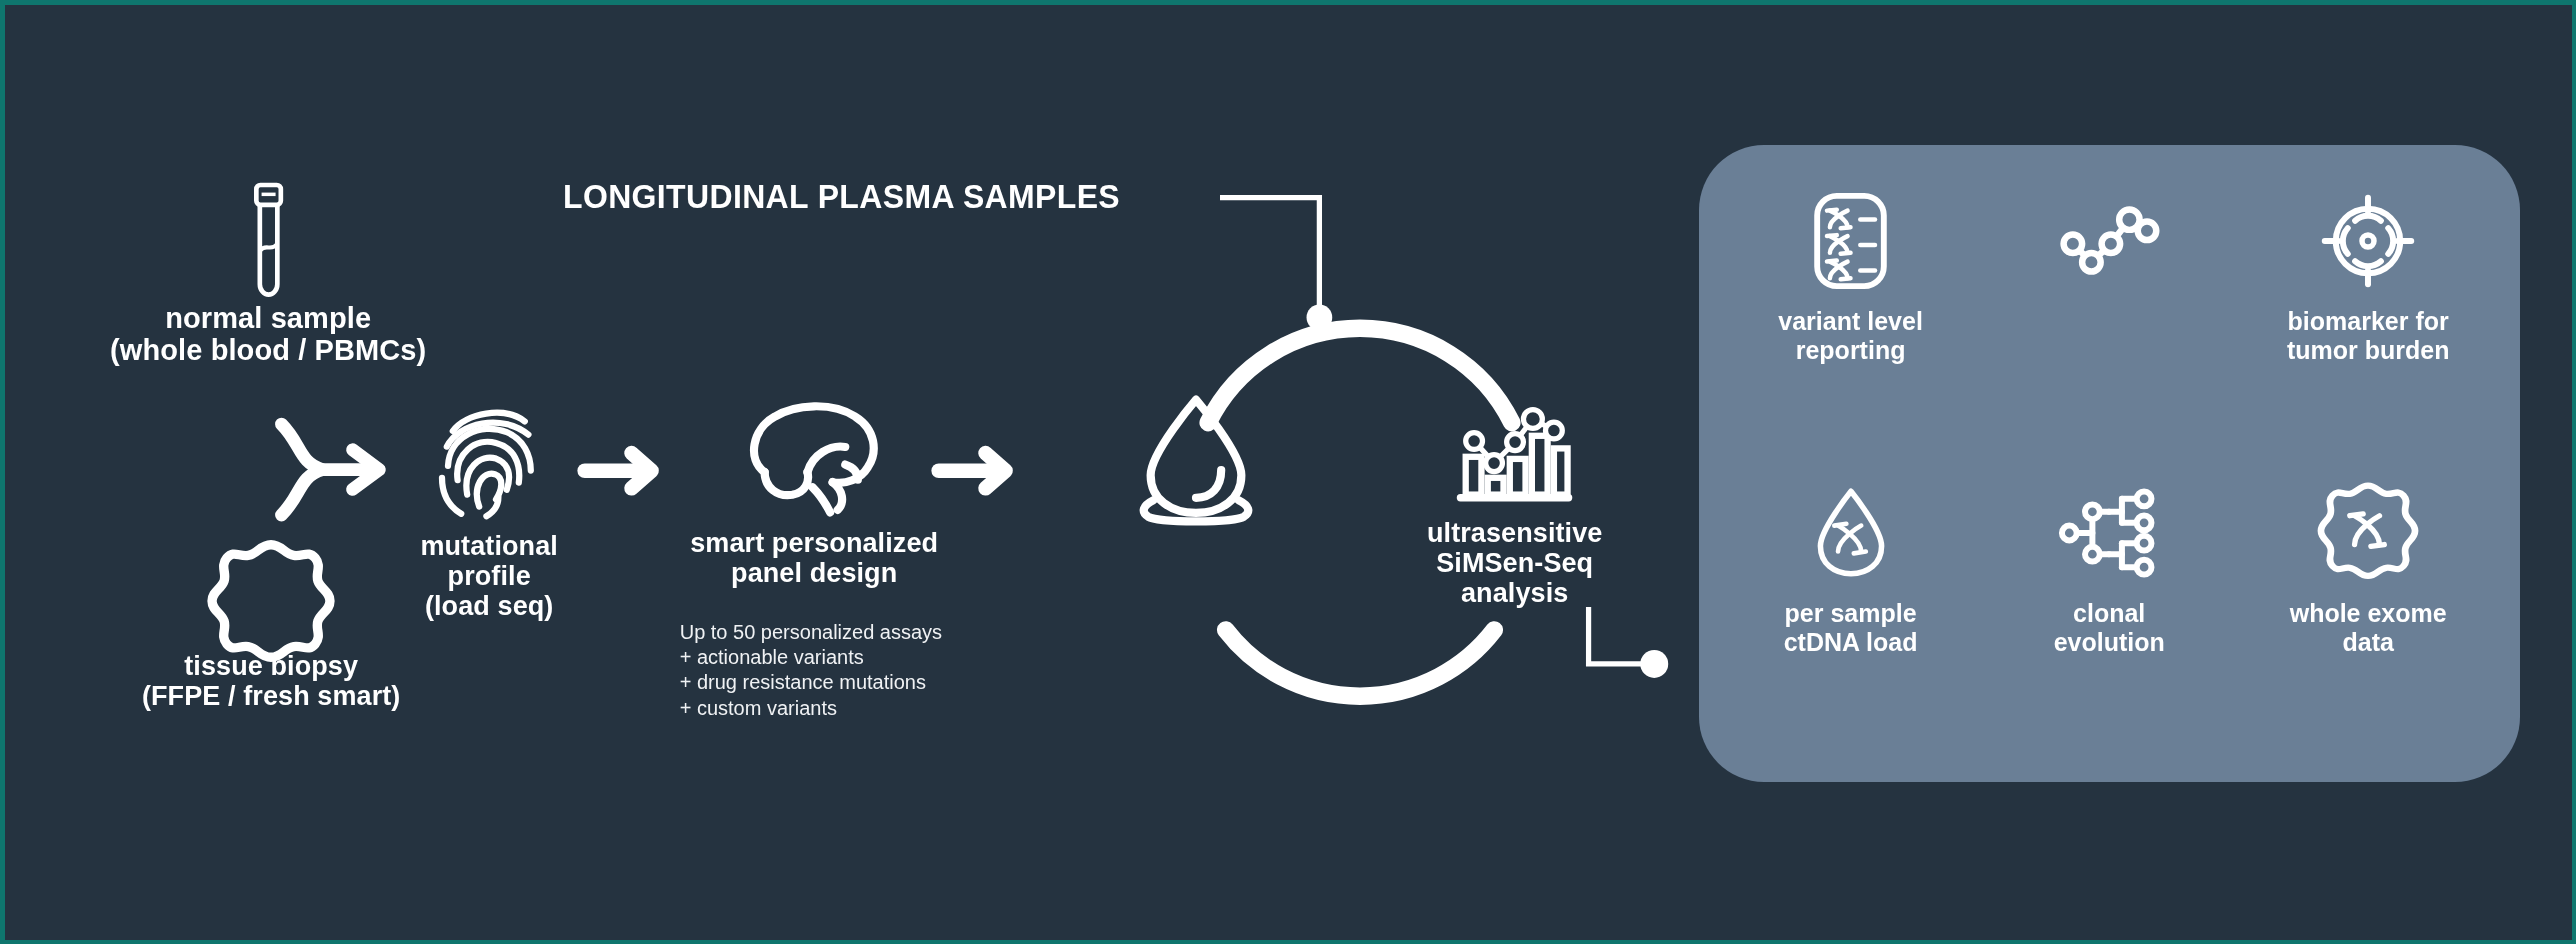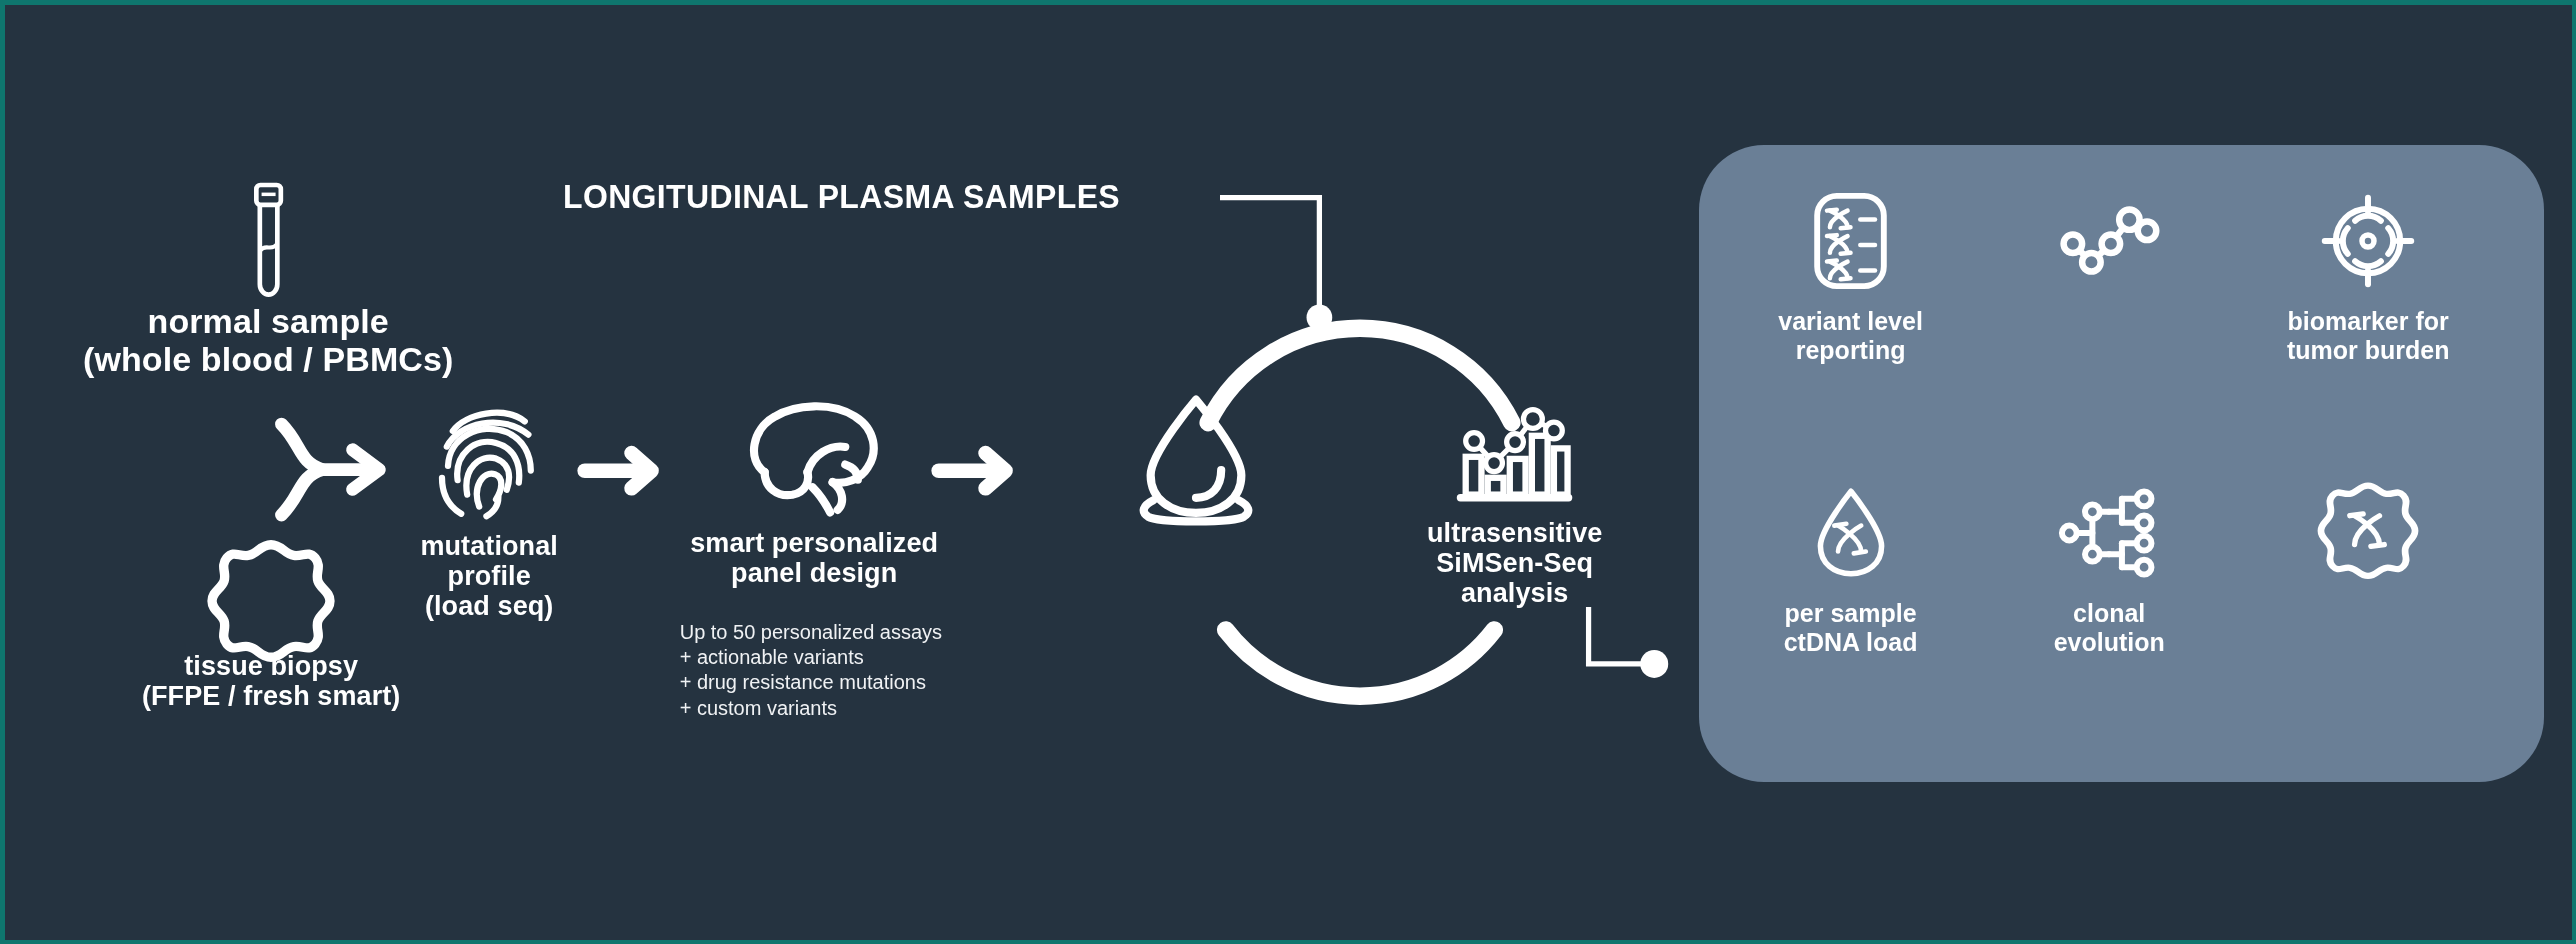--- a/index.html
+++ b/index.html
@@ -44,21 +44,20 @@
     transform-origin:left center;
   }
 
   
   #results-panel{
     position:absolute;
     left:1694px;top:140px;
     width:821px;height:637px;
     background:#6a7f96;
     border-radius:65px;
-    padding-left:24px;
   }
   .res-cell{position:absolute;width:257px;text-align:center;}
   .res-icon{height:123px;display:flex;align-items:center;justify-content:center;}
   .res-label{
     color:#ffffff;font-size:25px;font-weight:700;line-height:1.14;
     white-space:pre-line;margin-top:4.7px;
   }
 
   
   #panel-bullets{
@@ -83,21 +82,21 @@
     </svg>
 
     <div class="abs" style="left:228px;top:175px;">
       <svg width="70" height="129" viewBox="0 0 120 220">
         <rect x="40" y="8" width="42" height="34" rx="7" ry="7" stroke="#ffffff" stroke-width="8" fill="none"></rect>
         <path d="M46,42 L46,178 a15,18 0 0 0 30,0 L76,42" stroke="#ffffff" stroke-width="8" fill="none" stroke-linejoin="round"></path>
         <line x1="49" y1="24" x2="73" y2="24" stroke="#ffffff" stroke-width="6"></line>
         <path d="M47,120 C55,108 66,122 75,110" stroke="#ffffff" stroke-width="7" fill="none"></path>
       </svg>
     </div>
-    <div class="cap" style="left:53px;top:297px;width:421px;font-size:34px;">normal sample
+    <div class="cap" style="left:53px;top:297px;width:421px;font-size:29px;">normal sample
 (whole blood / PBMCs)</div>
 
     <div class="abs" style="left:199px;top:529px;">
       <svg width="134" height="134" viewBox="0 0 100 100">
         <path d="M50,8
                  C58,8 60,15 67,16 C74,17 78,12 83,18 C88,24 83,29 85,35
                  C87,41 94,43 94,50 C94,57 87,59 85,65 C83,71 88,76 83,82
                  C78,88 74,83 67,84 C60,85 58,92 50,92 C42,92 40,85 33,84
                  C26,83 22,88 17,82 C12,76 17,71 15,65 C13,59 6,57 6,50
                  C6,43 13,41 15,35 C17,29 12,24 17,18 C22,12 26,17 33,16
@@ -334,19 +333,21 @@
                      C1,46 9,44 11,36 C13,28 7,23 13,16 C19,9 23,15 31,14
                      C39,13 41,5 50,5 Z" stroke="#ffffff" stroke-width="7" fill="none" stroke-linejoin="round" transform="translate(0,-4) scale(1,0.94)"></path>
             <g stroke="#ffffff" stroke-width="5.5" fill="none" stroke-linecap="round">
               <path d="M36,32 C36,32 62,46 62,62"></path>
               <path d="M62,32 C62,32 36,46 36,62"></path>
               <line x1="31" y1="32" x2="45" y2="30"></line>
               <line x1="53" y1="64" x2="67" y2="62"></line>
             </g>
           </svg>
         </div>
+        <div class="res-label">whole exome
+data</div>
       </div>
 
     </div>
 
   </div>
 </div>
 
 
 </body></html>

